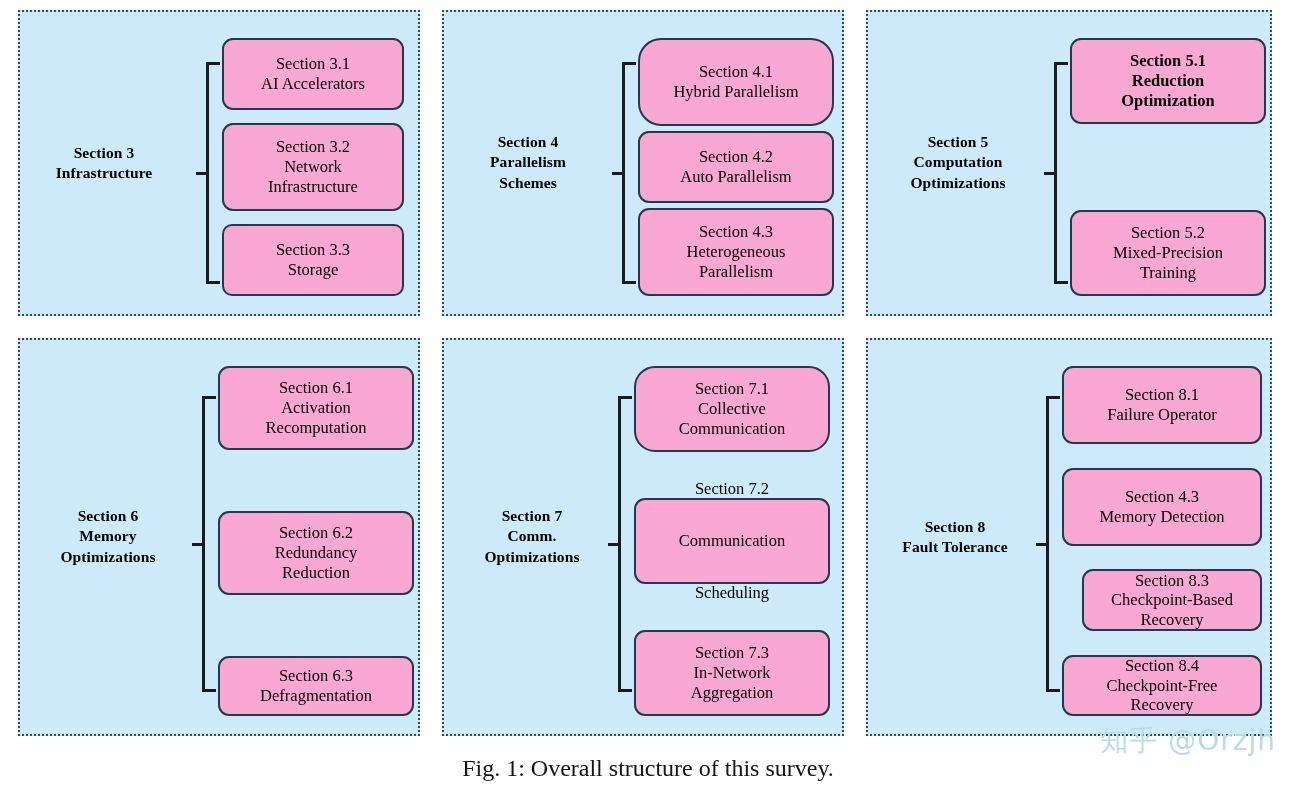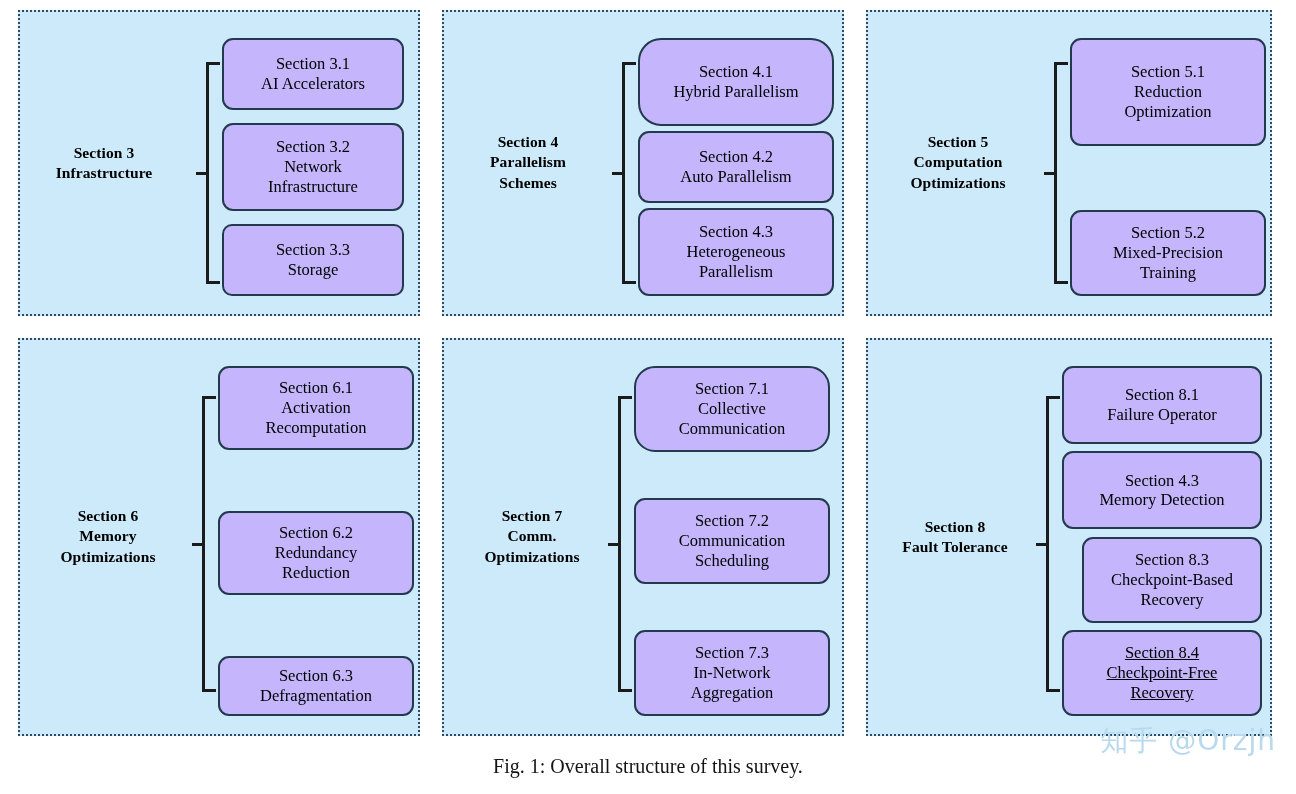--- a/index.html
+++ b/index.html
@@ -68,21 +68,21 @@
   }
 
   
   .boxes{
     position:absolute;
     display:flex;
     flex-direction:column;
   }
   .boxes.spread{justify-content:space-between;}
   .node{
-    background:#c4b5fd;
+    background:#f9a8d4;
     border:2.5px solid #23394d;
     border-radius:11px;
     display:flex;
     flex-direction:column;
     align-items:center;
     justify-content:center;
     text-align:left;
     font-size:16.5px;
     line-height:1.2;
     color:#000;
@@ -90,21 +90,21 @@
     padding:4px 6px;
   }
   .node .ln{display:block;white-space:nowrap;}
 
   
   .caption{
     position:absolute;
     left:0;right:0;
     top:755px;
     text-align:center;
-    font-size:20px;
+    font-size:24px;
     color:#141414;
   }
 
   
   .watermark{
     position:absolute;
     right:20px;
     top:722px;
     font-family:"DejaVu Sans","Liberation Sans",sans-serif;
     font-size:28px;
@@ -187,21 +187,21 @@
         <span class="ln">Computation</span><br>
         <span class="ln">Optimizations</span>
       </div>
       <div class="bracket" style="left:172px;top:50px;height:222px;">
         <div class="spine"></div>
           <div class="tip top"></div>
           <div class="tip bottom"></div>
           <div class="stub"></div>
       </div>
       <div class="boxes spread" style="left:202px;top:26px;width:196px;height:258px;">
-        <div class="node" style="height:108px;">
+        <div class="node" style="height:86px;font-weight:bold;">
           <span class="ln">Section 5.1</span>
           <span class="ln">Reduction</span>
           <span class="ln">Optimization</span>
         </div>
         <div class="node" style="height:86px;">
           <span class="ln">Section 5.2</span>
           <span class="ln">Mixed-Precision</span>
           <span class="ln">Training</span>
         </div>
       </div>
@@ -252,21 +252,21 @@
           <div class="tip top"></div>
           <div class="tip bottom"></div>
           <div class="stub"></div>
       </div>
       <div class="boxes spread" style="left:190px;top:26px;width:196px;height:350px;">
         <div class="node" style="height:86px;border-radius:21px;">
           <span class="ln">Section 7.1</span>
           <span class="ln">Collective</span>
           <span class="ln">Communication</span>
         </div>
-        <div class="node" style="height:86px;">
+        <div class="node" style="height:86px;gap:32px;">
           <span class="ln">Section 7.2</span>
           <span class="ln">Communication</span>
           <span class="ln">Scheduling</span>
         </div>
         <div class="node" style="height:86px;">
           <span class="ln">Section 7.3</span>
           <span class="ln">In-Network</span>
           <span class="ln">Aggregation</span>
         </div>
       </div>
@@ -287,26 +287,26 @@
       </div>
       <div class="boxes spread" style="left:194px;top:26px;width:200px;height:350px;">
         <div class="node" style="height:78px;">
           <span class="ln">Section 8.1</span>
           <span class="ln">Failure Operator</span>
         </div>
         <div class="node" style="height:78px;">
           <span class="ln">Section 4.3</span>
           <span class="ln">Memory Detection</span>
         </div>
-        <div class="node" style="height:86px;margin-left:20px;">
+        <div class="node" style="height:62px;margin-left:20px;">
           <span class="ln">Section 8.3</span>
           <span class="ln">Checkpoint-Based</span>
           <span class="ln">Recovery</span>
         </div>
-        <div class="node" style="height:86px;text-decoration:underline;">
+        <div class="node" style="height:61px;">
           <span class="ln">Section 8.4</span>
           <span class="ln">Checkpoint-Free</span>
           <span class="ln">Recovery</span>
         </div>
       </div>
     </div>
   </div>
 
   <div class="watermark">知乎 @Orzjh</div>
 

